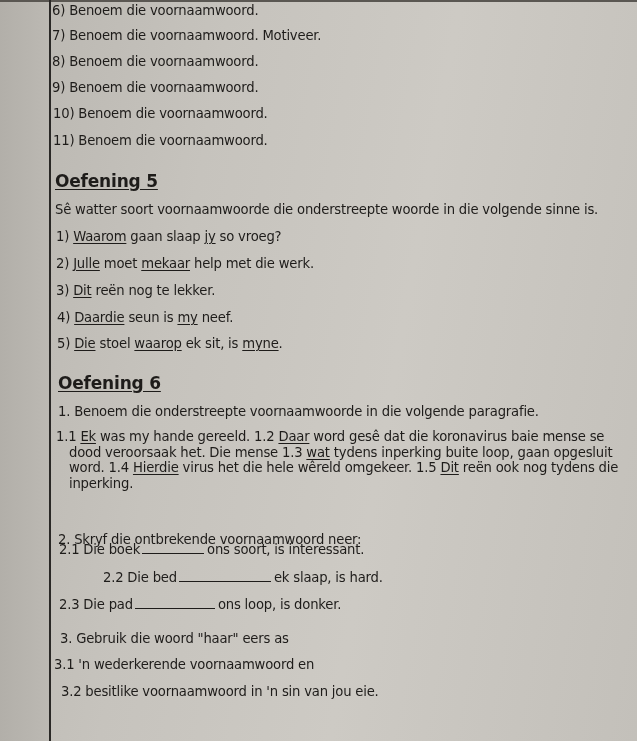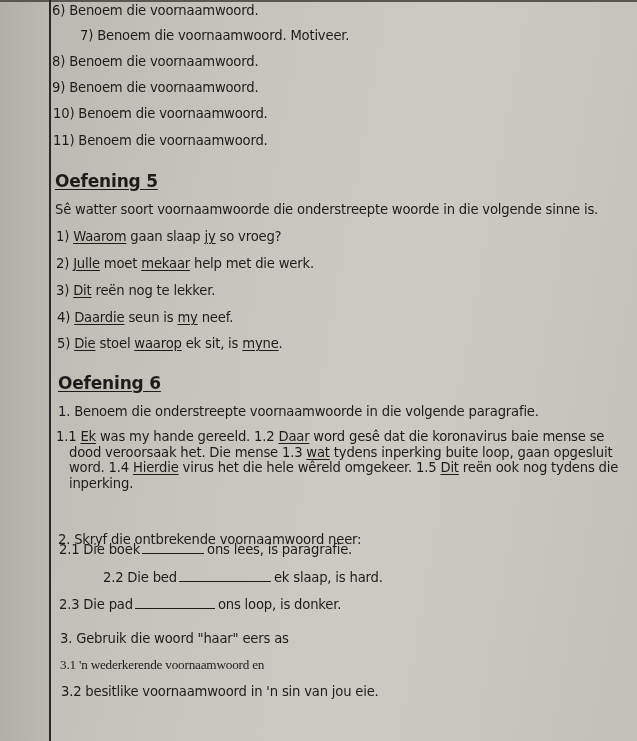--- a/index.html
+++ b/index.html
@@ -72,21 +72,21 @@
 <body>
 
 <div class="left-margin"></div>
 <div class="top-edge"></div>
 <div class="border-line"></div>
 
 <div class="line" style="left:52px; top:3px;">
   <span>6)</span>
   <span>Benoem die voornaamwoord.</span>
 </div>
-<div class="line" style="left:52px; top:28px;padding-left:28px;">
+<div class="line" style="left:52px; top:28px;">
   <span>7)</span>
   <span>Benoem die voornaamwoord. Motiveer.</span>
 </div>
 <div class="line" style="left:52px; top:54px;">
   <span>8)</span>
   <span>Benoem die voornaamwoord.</span>
 </div>
 <div class="line" style="left:52px; top:80px;">
   <span>9)</span>
   <span>Benoem die voornaamwoord.</span>
@@ -130,24 +130,24 @@
 <div class="para" style="top:429px;">
   <span class="first"><span>1.1 </span><span class="u">Ek</span><span> was my hande gereeld. 1.2 </span><span class="u">Daar</span><span> word gesê dat die koronavirus baie mense se</span></span>
   <span class="indent"><span>dood veroorsaak het.  Die mense 1.3 </span><span class="u">wat</span><span> tydens inperking buite loop, gaan opgesluit</span></span>
   <span class="indent"><span>word. 1.4 </span><span class="u">Hierdie</span><span> virus het die hele wêreld omgekeer. 1.5 </span><span class="u">Dit</span><span> reën ook nog tydens die</span></span>
   <span class="indent">inperking.</span>
 </div>
 
 <div class="line" style="left:58px; top:516px;margin-top:16px;">2. Skryf die ontbrekende voornaamwoord neer:</div>
 
 <div class="line" style="left:59px; top:542px;">
-  <span>2.1 Die boek</span><span class="blank" style="width:62px;"></span><span>ons lees, is paragrafie.</span>
+  <span>2.1 Die boek</span><span class="blank" style="width:62px;"></span><span>ons soort, is interessant.</span>
 </div>
 <div class="line" style="left:59px; top:570px;margin-left:44px;">
   <span>2.2 Die bed</span><span class="blank" style="width:92px;"></span><span>ek slaap, is hard.</span>
 </div>
 <div class="line" style="left:59px; top:597px;">
   <span>2.3 Die pad</span><span class="blank" style="width:80px;"></span><span>ons loop, is donker.</span>
 </div>
 
 <div class="line" style="left:60px; top:631px;">3. Gebruik die woord "haar" eers as</div>
-<div class="line" style="left:60px; top:657px;font-family:Liberation Serif, serif;">3.1 'n wederkerende voornaamwoord en</div>
+<div class="line" style="left:54px; top:657px;">3.1 'n wederkerende voornaamwoord en</div>
 <div class="line" style="left:61px; top:684px;">3.2 besitlike voornaamwoord in 'n sin van jou eie.</div>
 
 </body></html>

